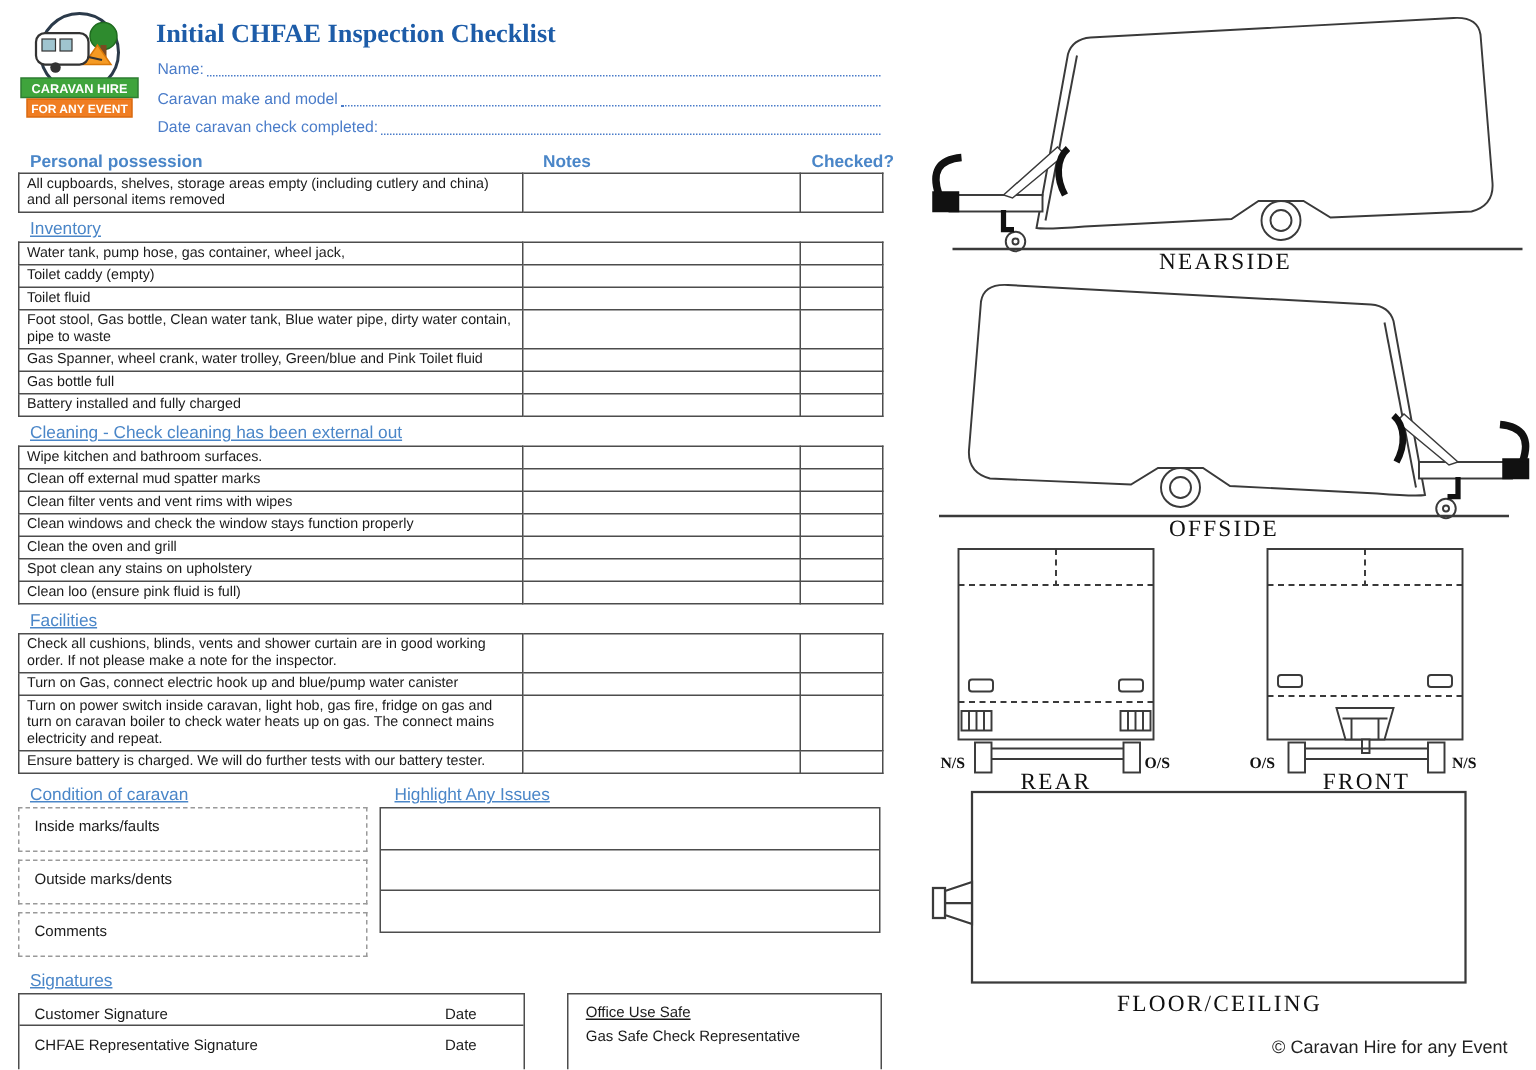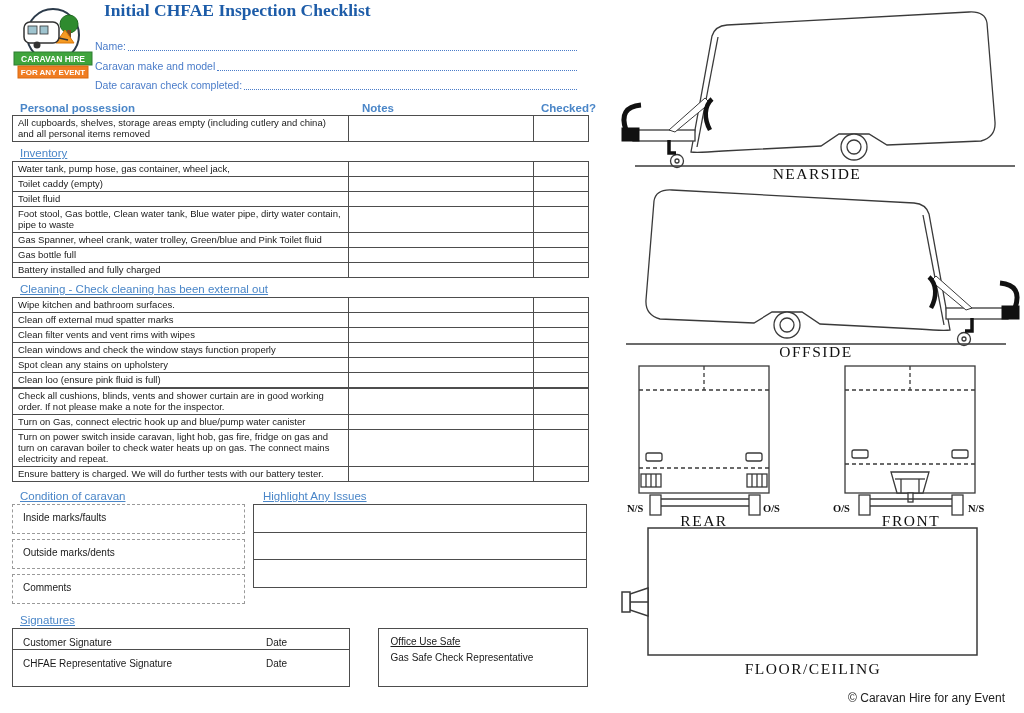--- a/index.html
+++ b/index.html
@@ -1,23 +1,23 @@
 <!DOCTYPE html>
 <html><head>
 <meta charset="utf-8">
 <style>
   html,body{margin:0;padding:0;background:#fff;}
   .page{position:relative;width:1024px;height:713px;background:#fff;overflow:hidden;
         font-family:"Liberation Sans",sans-serif;color:#1a1a1a;}
 
   
   .logo{position:absolute;left:13px;top:7px;width:80px;height:74px;}
-  .page-title{position:absolute;left:104px;top:0;font-family:"Liberation Serif",serif;
+  .page-title{position:absolute;left:104px;top:12px;font-family:"Liberation Serif",serif;
         font-weight:bold;font-size:17.5px;color:#1d5ca8;}
-  .fields{position:absolute;left:95px;top:40px;width:482px;}
+  .fields{position:absolute;left:105px;top:40px;width:482px;}
   .field{display:flex;align-items:flex-end;font-size:10.5px;color:#4a7cc9;margin-bottom:7.5px;height:12px;}
   .field .lbl{white-space:nowrap;}
   .field .dots{flex:1;border-bottom:1.6px dotted #4a7cc9;margin:0 0 1px 2px;height:10px;}
 
   
   .form{position:absolute;left:12px;top:98px;width:576px;}
   .cols-header{display:grid;grid-template-columns:336px 185px 55px;align-items:end;height:16px;margin-bottom:1px;}
   .sec-h{font-size:11.5px;color:#4a86c8;font-weight:bold;}
   .cols-header .sec-h{padding-left:8px;}
   .cols-header .notes-h{padding-left:14px;}
@@ -40,21 +40,21 @@
   .hl-row{height:26.5px;border-bottom:1.5px solid #4d4d4d;}
   .hl-row:last-child{border-bottom:none;}
 
   
   .sig-wrap{display:flex;margin-top:2px;}
   .sig-table{width:362px;border:1.5px solid #4d4d4d;}
   .sig-row{display:flex;border-bottom:1.5px solid #4d4d4d;font-size:10px;}
   .sig-row:last-child{border-bottom:none;}
   .sig-row .s-lbl{width:243px;padding:8px 0 4px 10px;}
   .sig-row .s-lbl span{display:inline-block;max-width:160px;line-height:12px;text-align:right;}
-  .sig-row .s-date{flex:1;padding-top:8px;}
+  .sig-row .s-date{flex:1;padding-top:8px;text-align:center;}
   .r1{height:20px;}
   .r2{height:30px;}
   .office{margin-left:28px;width:212px;height:50px;border:1.5px solid #4d4d4d;
         padding:7px 0 0 12px;font-size:10px;}
   .office .o-title{text-decoration:underline;margin-bottom:5px;}
   .office .o-line1{margin-bottom:9px;}
 
   
   .dg{position:absolute;}
   svg text.big-lbl{font-family:"Liberation Serif",serif;font-size:15.5px;fill:#111;letter-spacing:1.5px;}
@@ -190,32 +190,38 @@
             <td>Clean filter vents and vent rims with wipes</td>
             <td></td>
             <td></td>
           </tr>
       <tr>
             <td>Clean windows and check the window stays function properly</td>
             <td></td>
             <td></td>
           </tr>
       <tr>
+            <td>Clean the oven and grill</td>
+            <td></td>
+            <td></td>
+          </tr>
+      <tr>
             <td>Spot clean any stains on upholstery</td>
             <td></td>
             <td></td>
           </tr>
       <tr>
             <td>Clean loo (ensure pink fluid is full)</td>
             <td></td>
             <td></td>
           </tr>
     </tbody>
       </table>
 
+    <h2 class="sec-h">Facilities</h2>
     <table class="ctable">
       <colgroup>
           <col style="width:336px">
           <col style="width:185px">
           <col style="width:55px">
         </colgroup>
       <tbody>
           <tr>
             <td>Check all cushions, blinds, vents and shower curtain are in good working order. If not please make a note for the inspector.</td>
             <td></td>

